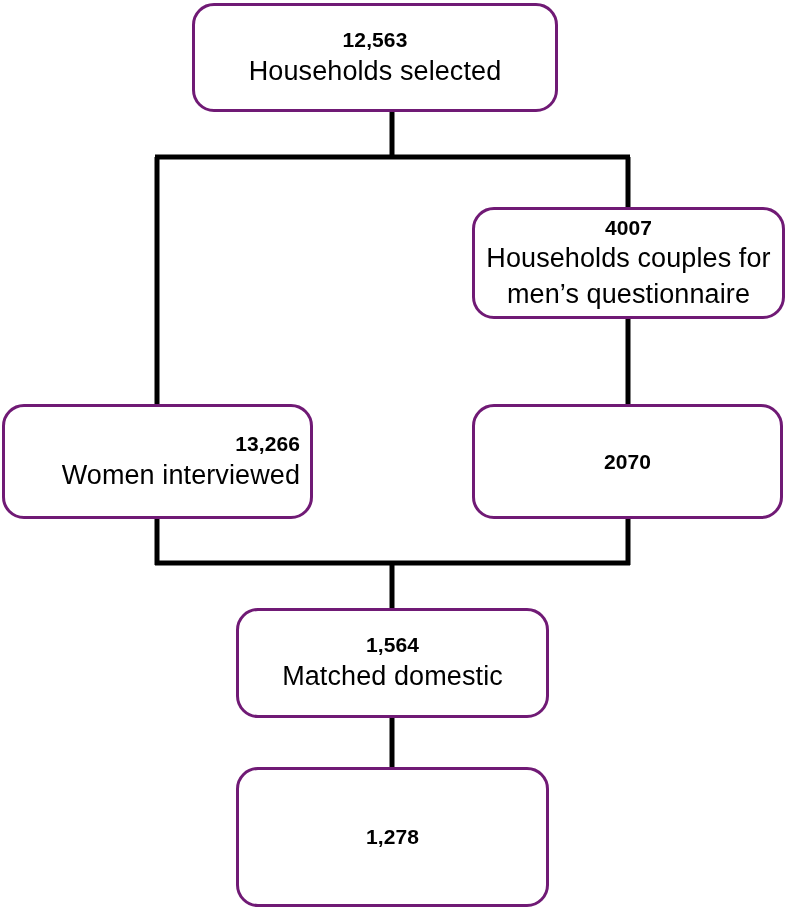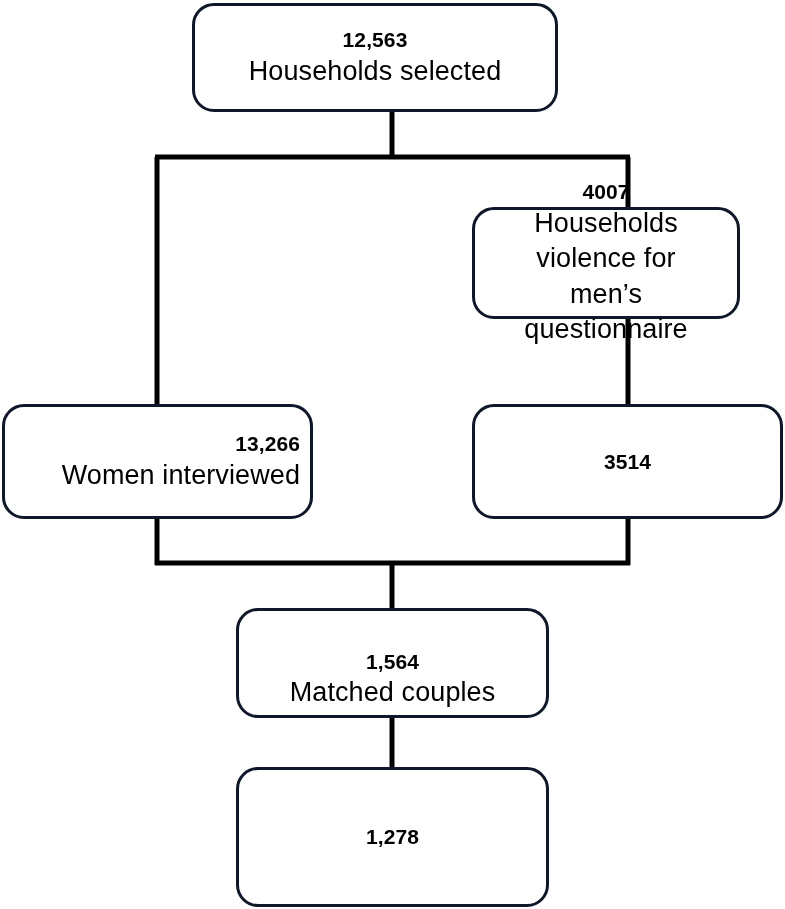--- a/index.html
+++ b/index.html
@@ -24,21 +24,21 @@
     left: 0;
     top: 0;
     width: 785px;
     height: 909px;
     z-index: 1;
   }
   .node {
     position: absolute;
     box-sizing: border-box;
     background: #ffffff;
-    border: 3px solid #0f172a;
+    border: 3px solid #701a75;
     border-radius: 22px;
     z-index: 2;
     display: flex;
     flex-direction: column;
     align-items: center;
     justify-content: center;
     text-align: center;
     color: #000000;
     padding: 4px 10px;
   }
@@ -54,30 +54,30 @@
     line-height: 1.32;
     letter-spacing: 0.1px;
     white-space: pre-line;
   }
 
   
   #node-households-selected {
     left: 192px;  top: 3px;   width: 366px; height: 109px;
   }
   #node-households-men {
-    left: 472px;  top: 207px; width: 268px; height: 112px;
+    left: 472px;  top: 207px; width: 313px; height: 112px;
   }
   #node-women-interviewed {
     left: 2px;    top: 404px; width: 311px; height: 115px; align-items: flex-end;
   }
   #node-men-interviewed {
     left: 472px;  top: 404px; width: 311px; height: 115px;
   }
   #node-matched-couples {
-    left: 236px;  top: 608px; width: 313px; height: 110px; justify-content: flex-end;
+    left: 236px;  top: 608px; width: 313px; height: 110px;
   }
   #node-domestic-violence {
     left: 236px;  top: 767px; width: 313px; height: 140px;
   }
 </style>
 </head>
 <body>
 
 <div id="flow-canvas">
 
@@ -104,35 +104,35 @@
     </g>
   </svg>
 
   <div class="node" id="node-households-selected">
     <div class="node-value">12,563</div>
     <div class="node-label">Households selected</div>
   </div>
 
   <div class="node" id="node-households-men">
     <div class="node-value">4007</div>
-    <div class="node-label">Households violence for
+    <div class="node-label">Households couples for
 men’s questionnaire</div>
   </div>
 
   <div class="node" id="node-women-interviewed">
     <div class="node-value">13,266</div>
     <div class="node-label">Women interviewed</div>
   </div>
 
   <div class="node" id="node-men-interviewed">
-    <div class="node-value">3514</div>
+    <div class="node-value">2070</div>
   </div>
 
   <div class="node" id="node-matched-couples">
     <div class="node-value">1,564</div>
-    <div class="node-label">Matched couples</div>
+    <div class="node-label">Matched domestic</div>
   </div>
 
   <div class="node" id="node-domestic-violence">
     <div class="node-value">1,278</div>
   </div>
 
 </div>
 
 </body></html>

